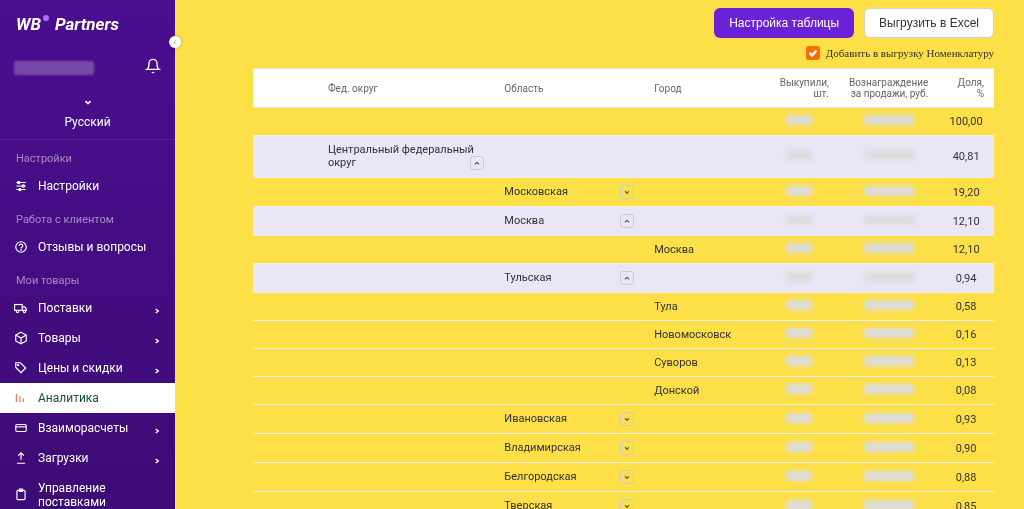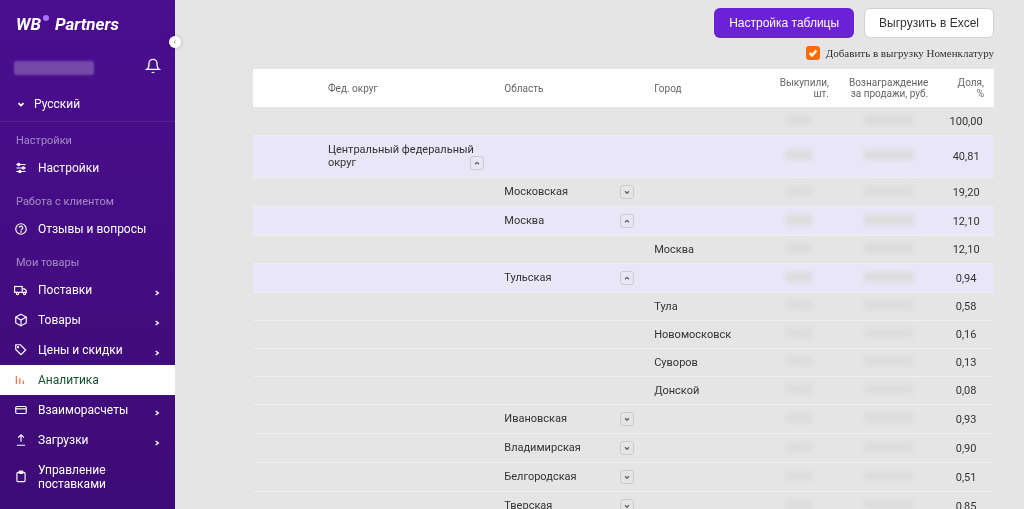--- a/index.html
+++ b/index.html
@@ -5,32 +5,32 @@
 * { margin:0; padding:0; box-sizing:border-box; }
 body { font-family:-apple-system,BlinkMacSystemFont,'Segoe UI',Roboto,sans-serif; font-size:12px; color:#333; background:#fff; width:1024px; height:509px; overflow:hidden; }
 .layout { display:flex; height:509px; }
 .sidebar { width:175px; background:#4a148c; background:linear-gradient(180deg,#4a0e8f 0%,#3d0b75 100%); color:#fff; display:flex; flex-direction:column; overflow-y:auto; }
 .sidebar::-webkit-scrollbar{width:0;}
 .logo { display:flex; align-items:center; gap:4px; padding:14px 16px 16px; font-size:17px; font-weight:700; position:relative;font-style:italic;}
 .logo .dot{width:6px;height:6px;background:#a970ff;border-radius:50%;position:relative;top:-6px;left:-2px;}
 .user-row{display:flex;align-items:center;justify-content:space-between;padding:8px 14px 10px;}
 .user-blur{width:80px;height:14px;background:rgba(255,255,255,.25);border-radius:2px;filter:blur(1px);}
 .bell{width:16px;height:16px;stroke:#fff;}
-.lang{display:flex;align-items:center;gap:8px;padding:10px 16px;font-size:12px;border-bottom:1px solid rgba(255,255,255,.08);cursor:pointer;}
+.lang{display:flex;align-items:center;gap:8px;padding:10px 16px;font-size:12px;border-bottom:1px solid rgba(255,255,255,.08);cursor:pointer;flex-direction:column;}
 .chev{width:10px;height:10px;stroke:#fff;stroke-width:2;fill:none;}
 .section-label{padding:12px 16px 6px;font-size:11px;color:rgba(255,255,255,.5);}
 .nav-item{display:flex;align-items:center;gap:10px;padding:8px 14px;font-size:12px;cursor:pointer;position:relative;}
 .nav-item.active{background:#fff;color:#14532d;}
 .nav-item .icon{width:14px;height:14px;flex:none;}
 .nav-item .arrow{margin-left:auto;width:8px;height:8px;}
 .nav-item.active .icon svg,.nav-item.active .arrow svg{stroke:#4a148c;}
 .nav-item .icon svg,.nav-item .arrow svg{stroke:#fff;stroke-width:2;fill:none;}
 .nav-item.active .icon svg{stroke:#ff6b35;}
 .toggle{position:absolute;left:169px;top:36px;width:12px;height:12px;border-radius:50%;background:#fff;box-shadow:0 0 4px rgba(0,0,0,.2);display:flex;align-items:center;justify-content:center;cursor:pointer;}
-.main{flex:1;background:#e5e5e5;display:flex;flex-direction:column;overflow:hidden;padding-left:44px;}
+.main{flex:1;background:#fde047;display:flex;flex-direction:column;overflow:hidden;padding-left:44px;}
 .toolbar{display:flex;justify-content:flex-end;align-items:center;gap:10px;padding:8px 30px 4px 0;}
 .btn{padding:7px 14px;border-radius:6px;font-size:12px;cursor:pointer;border:1px solid transparent;}
 .btn-primary{background:#6b21d6;color:#fff;}
 .btn-outline{background:#fff;border-color:#d0d0d0;color:#333;}
 .checkbox-row{display:flex;justify-content:flex-end;align-items:center;gap:6px;padding:4px 30px 8px 0;font-size:11px;color:#333;font-family:Liberation Serif, serif;}
 .chk{width:14px;height:14px;background:#ff6b00;border-radius:3px;display:flex;align-items:center;justify-content:center;}
 .chk svg{width:10px;height:10px;stroke:#fff;stroke-width:3;fill:none;}
 .table-wrap{flex:1;overflow:auto;padding:0 30px 0 34px;}
 table{width:100%;border-collapse:collapse;font-size:11px;}
 th{background:#fff;text-align:left;font-weight:400;color:#666;padding:8px 10px;border-bottom:1px solid #e5e5e5;border-top:1px solid #e5e5e5;font-size:10px;vertical-align:middle;margin-top:7px;}
@@ -337,21 +337,21 @@
               <td></td>
               <td></td>
               <td>Белгородская<span class="exp">
                   <svg viewBox="0 0 12 12">
                     <path d="M3 5l3 3 3-3"></path>
                   </svg>
                 </span></td>
               <td></td>
               <td class="num"><span class="blur s1"></span></td>
               <td class="num"><span class="blur s2"></span></td>
-              <td class="num">0,51</td>
+              <td class="num">0,88</td>
             </tr>
             <tr>
               <td></td>
               <td></td>
               <td>Тверская<span class="exp">
                   <svg viewBox="0 0 12 12">
                     <path d="M3 5l3 3 3-3"></path>
                   </svg>
                 </span></td>
               <td></td>

